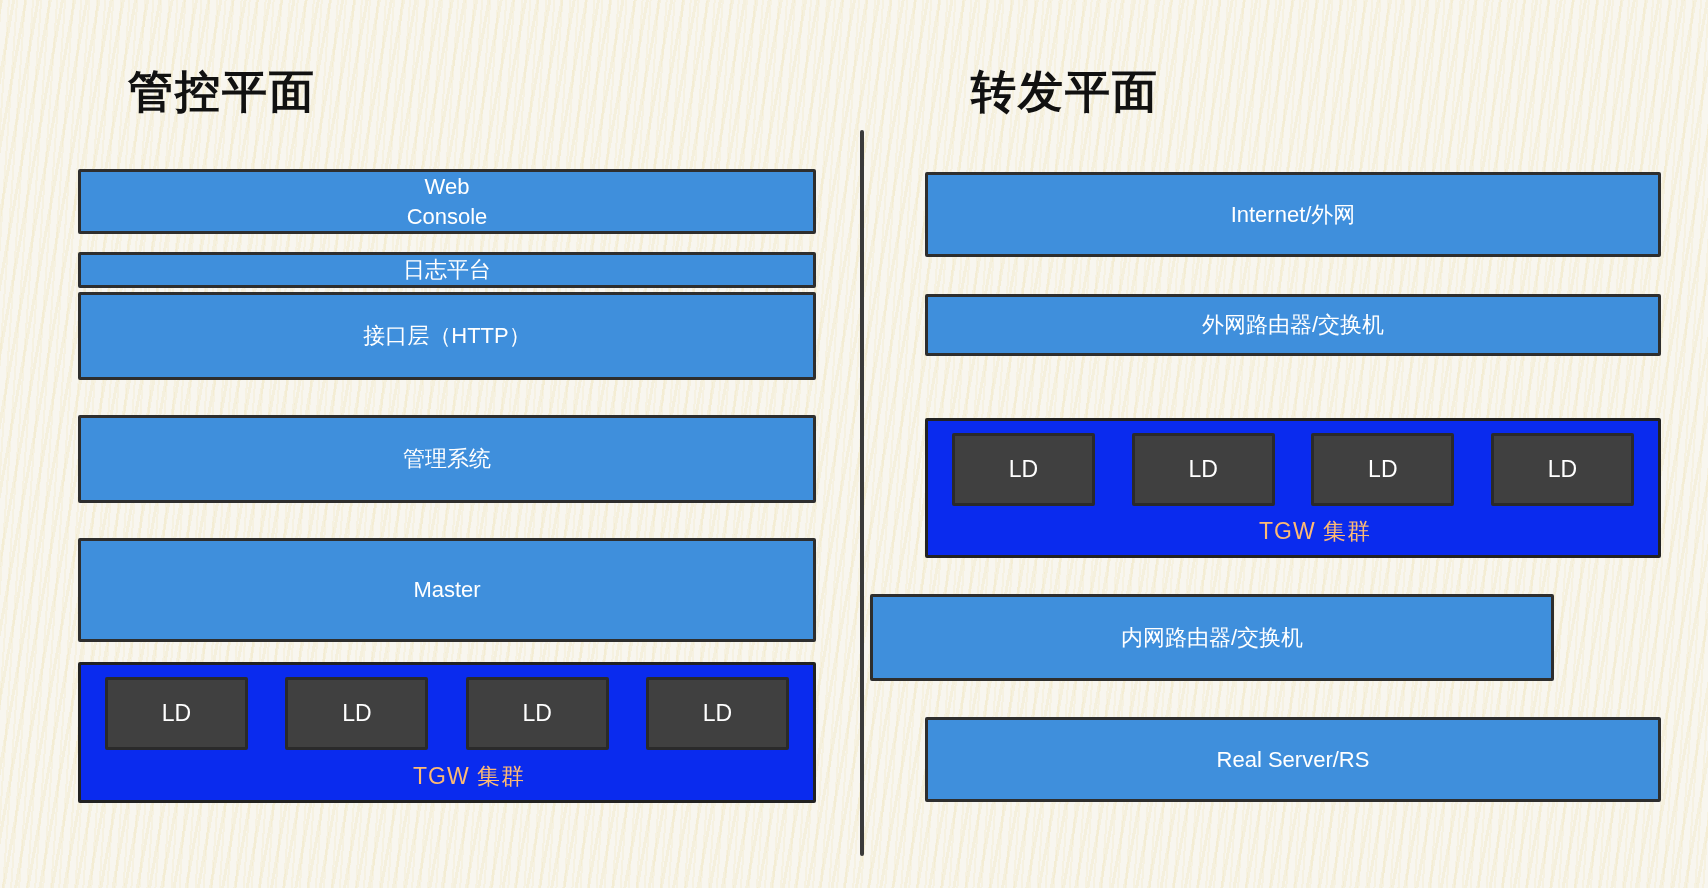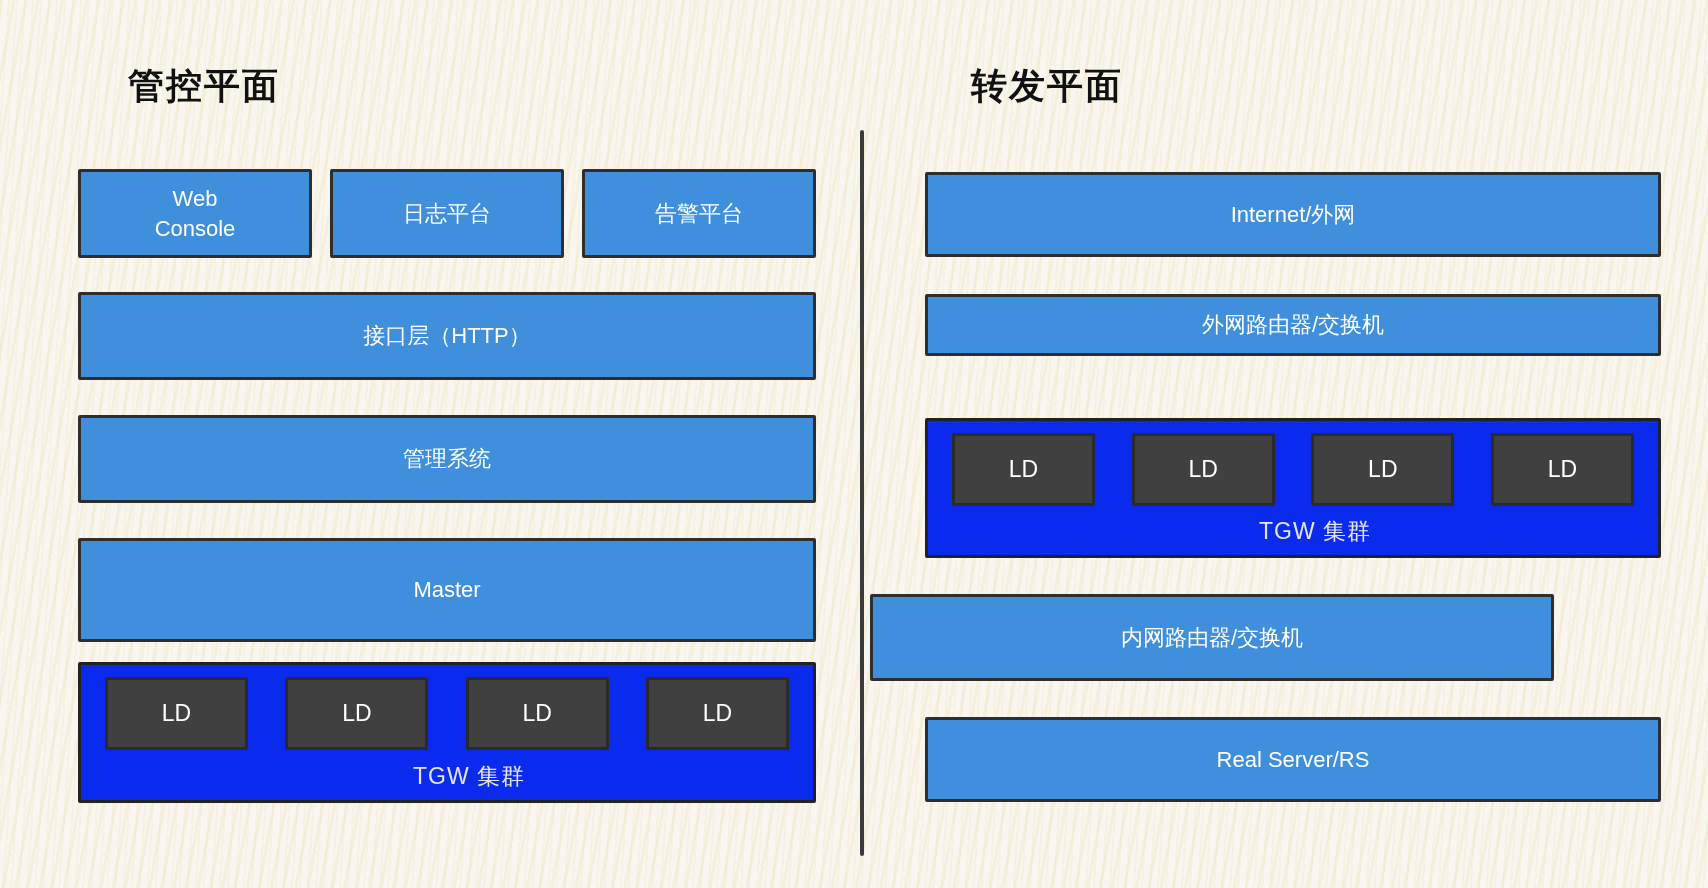--- a/index.html
+++ b/index.html
@@ -11,21 +11,21 @@
       repeating-linear-gradient(100deg, rgba(238,226,180,0.30) 0 3px, rgba(0,0,0,0) 3px 12px),
       repeating-linear-gradient(94deg, rgba(244,236,208,0.45) 0 2px, rgba(0,0,0,0) 2px 8px);
     overflow: hidden;
     position: relative;
   }
   .canvas { position: absolute; inset: 0; }
 
   .panel-title {
     position: absolute;
     margin: 0;
-    font-size: 36px;
+    font-size: 45px;
     font-weight: 700;
     color: #111111;
     letter-spacing: 2px;
     padding-left: 36px;
   }
   #title-left  { left: 92px;  top: 62px; }
   #title-right { left: 935px; top: 62px; }
 
   .box {
     position: absolute;
@@ -43,20 +43,21 @@
     line-height: 1.35;
   }
 
   
   .top-row {
     position: absolute;
     left: 78px; top: 169px;
     width: 738px; height: 89px;
     display: flex;
     gap: 18px;
+    flex-direction: column;
   }
   .top-row .box {
     position: relative;
     flex: 1 1 0;
     height: 100%;
   }
 
   
   #lbox-interface  { left: 78px; top: 292px; width: 738px; height: 88px; text-align: center; }
   #lbox-management { left: 78px; top: 415px; width: 738px; height: 88px; }
@@ -89,21 +90,21 @@
     display: flex;
     align-items: center;
     justify-content: center;
     color: #FFFFFF;
     font-size: 23px;
   }
   .cluster-label {
     position: absolute;
     left: 0; right: 0; bottom: 8px;
     text-align: center;
-    color: #e5e5e5;
+    color: #fdba74;
     font-size: 23px;
     letter-spacing: 1px;
     padding-left: 44px;
   }
 
   
   #rbox-internet    { left: 925px; top: 172px; width: 736px; height: 85px; }
   #rbox-ext-router  { left: 925px; top: 294px; width: 736px; height: 62px; }
   #rbox-int-router  { left: 870px; top: 594px; width: 684px; height: 87px; }
   #rbox-real-server { left: 925px; top: 717px; width: 736px; height: 85px; }

